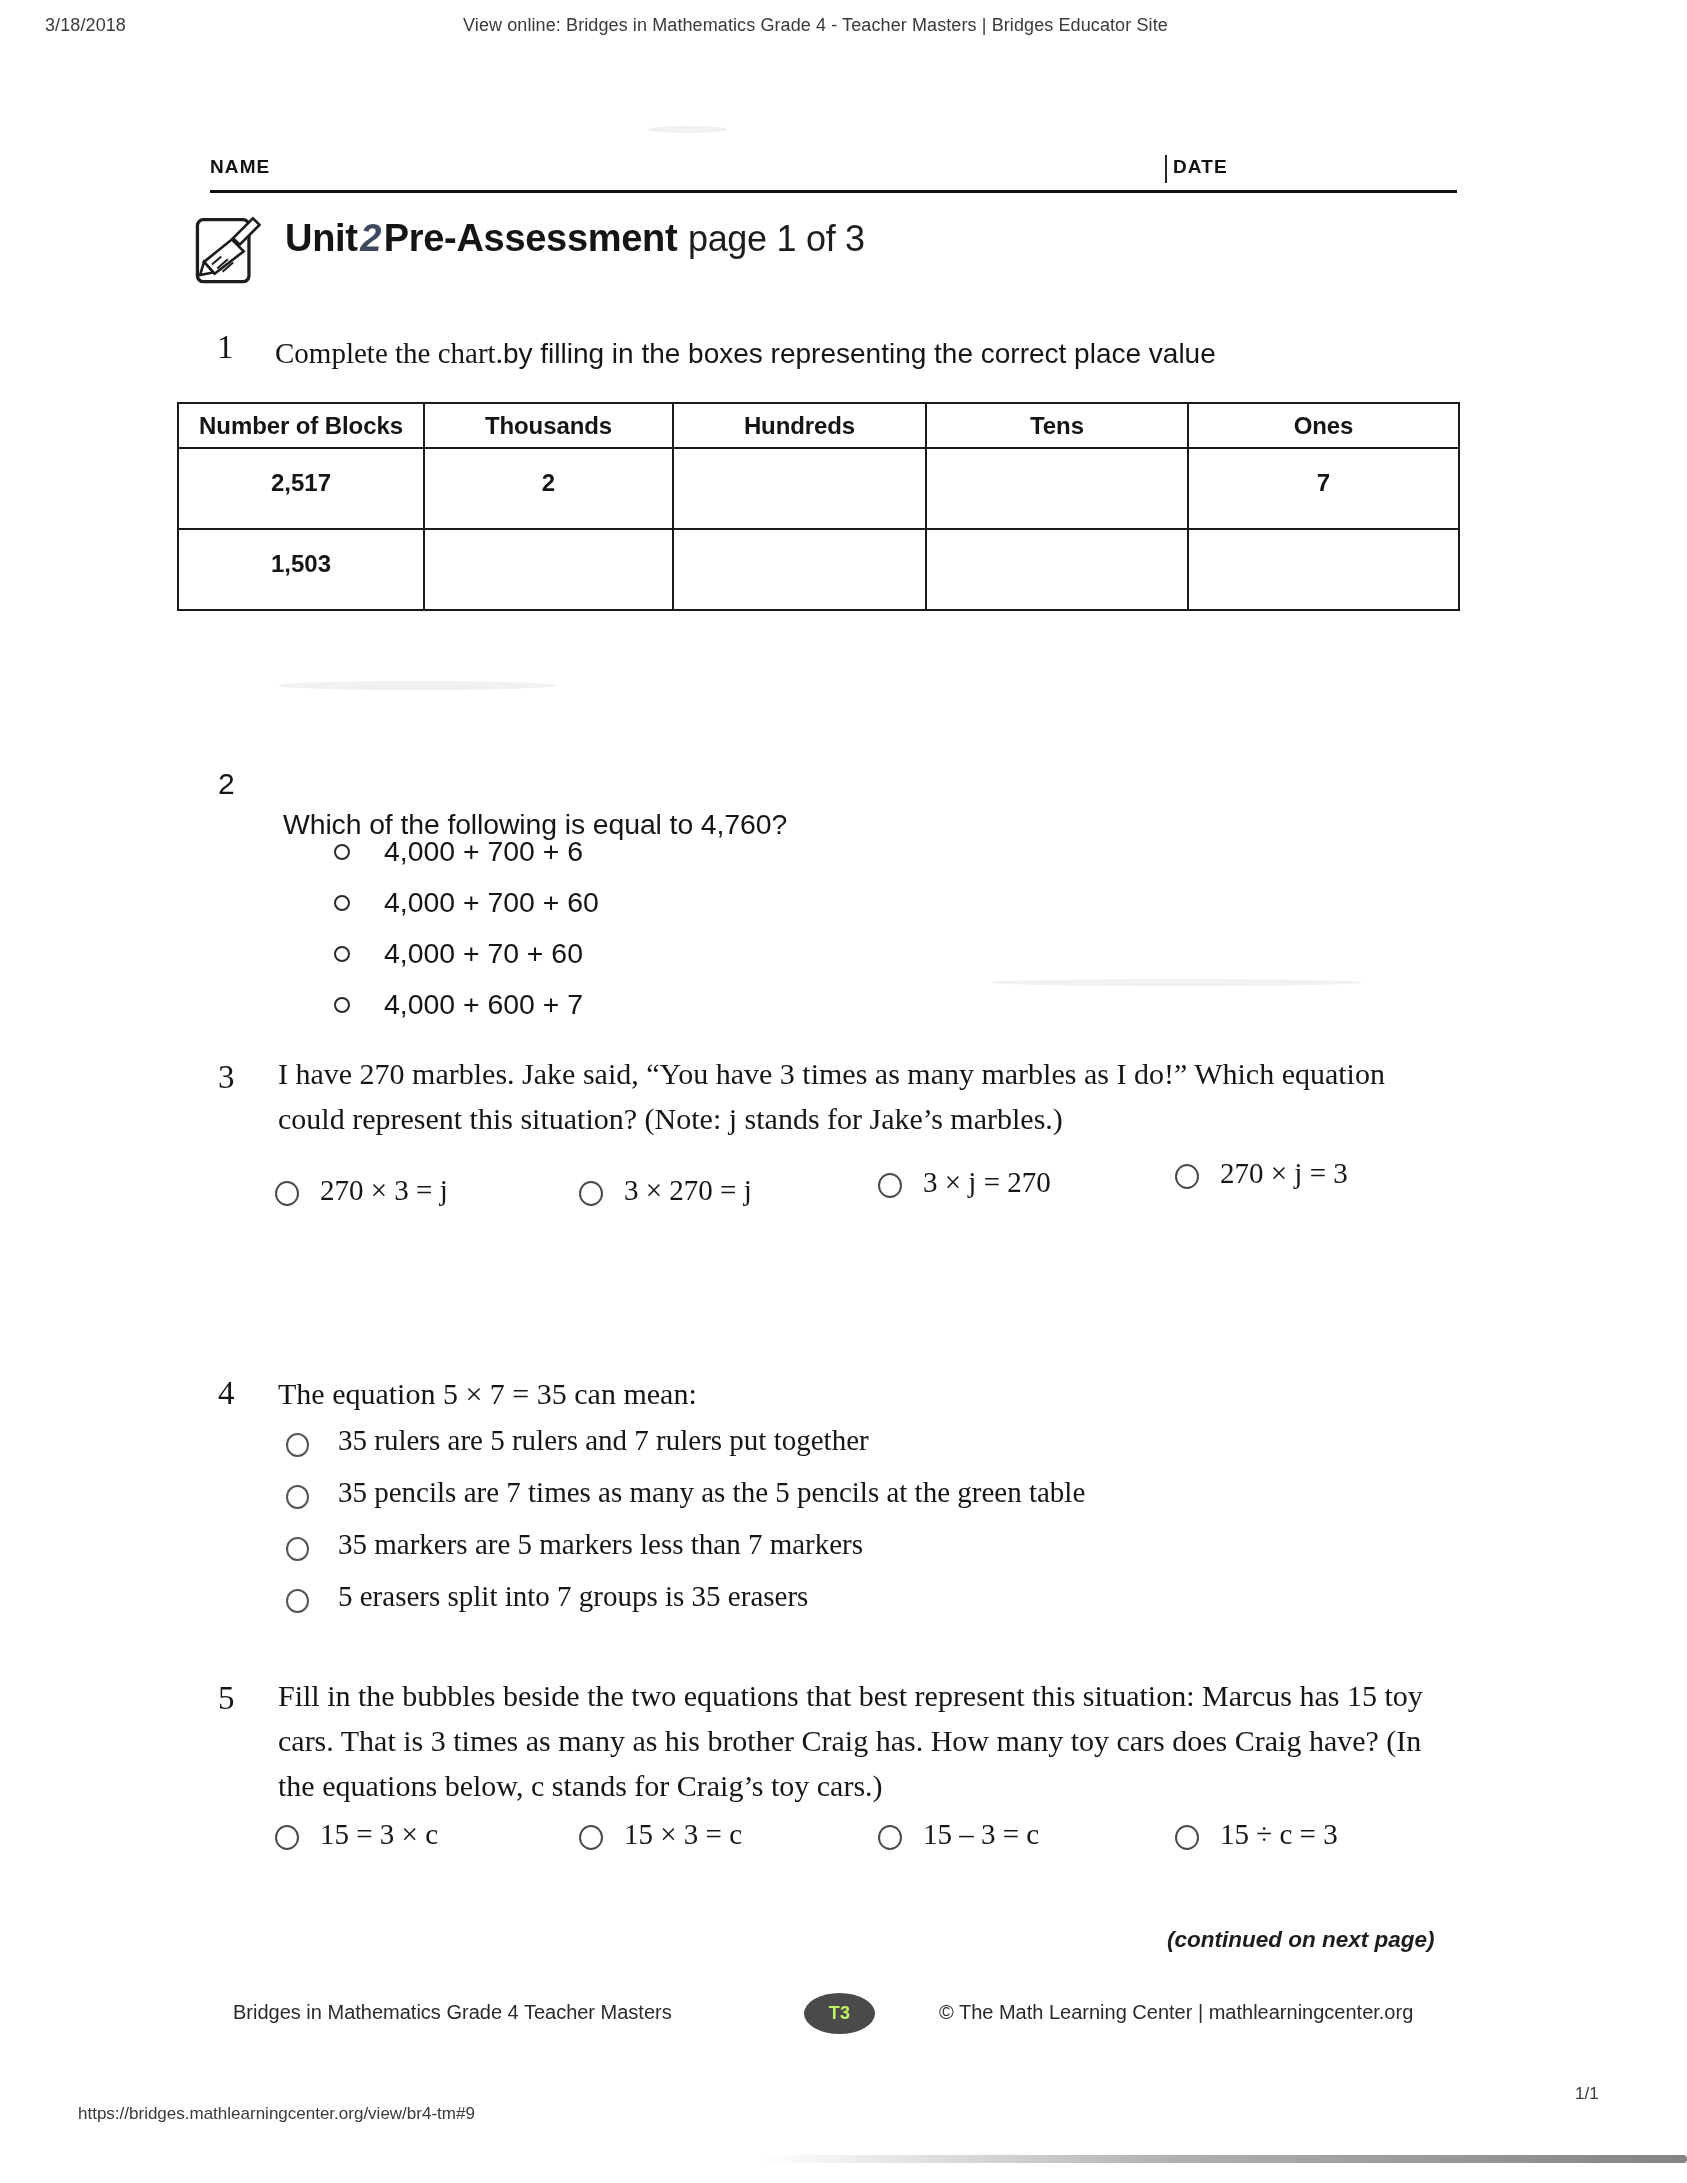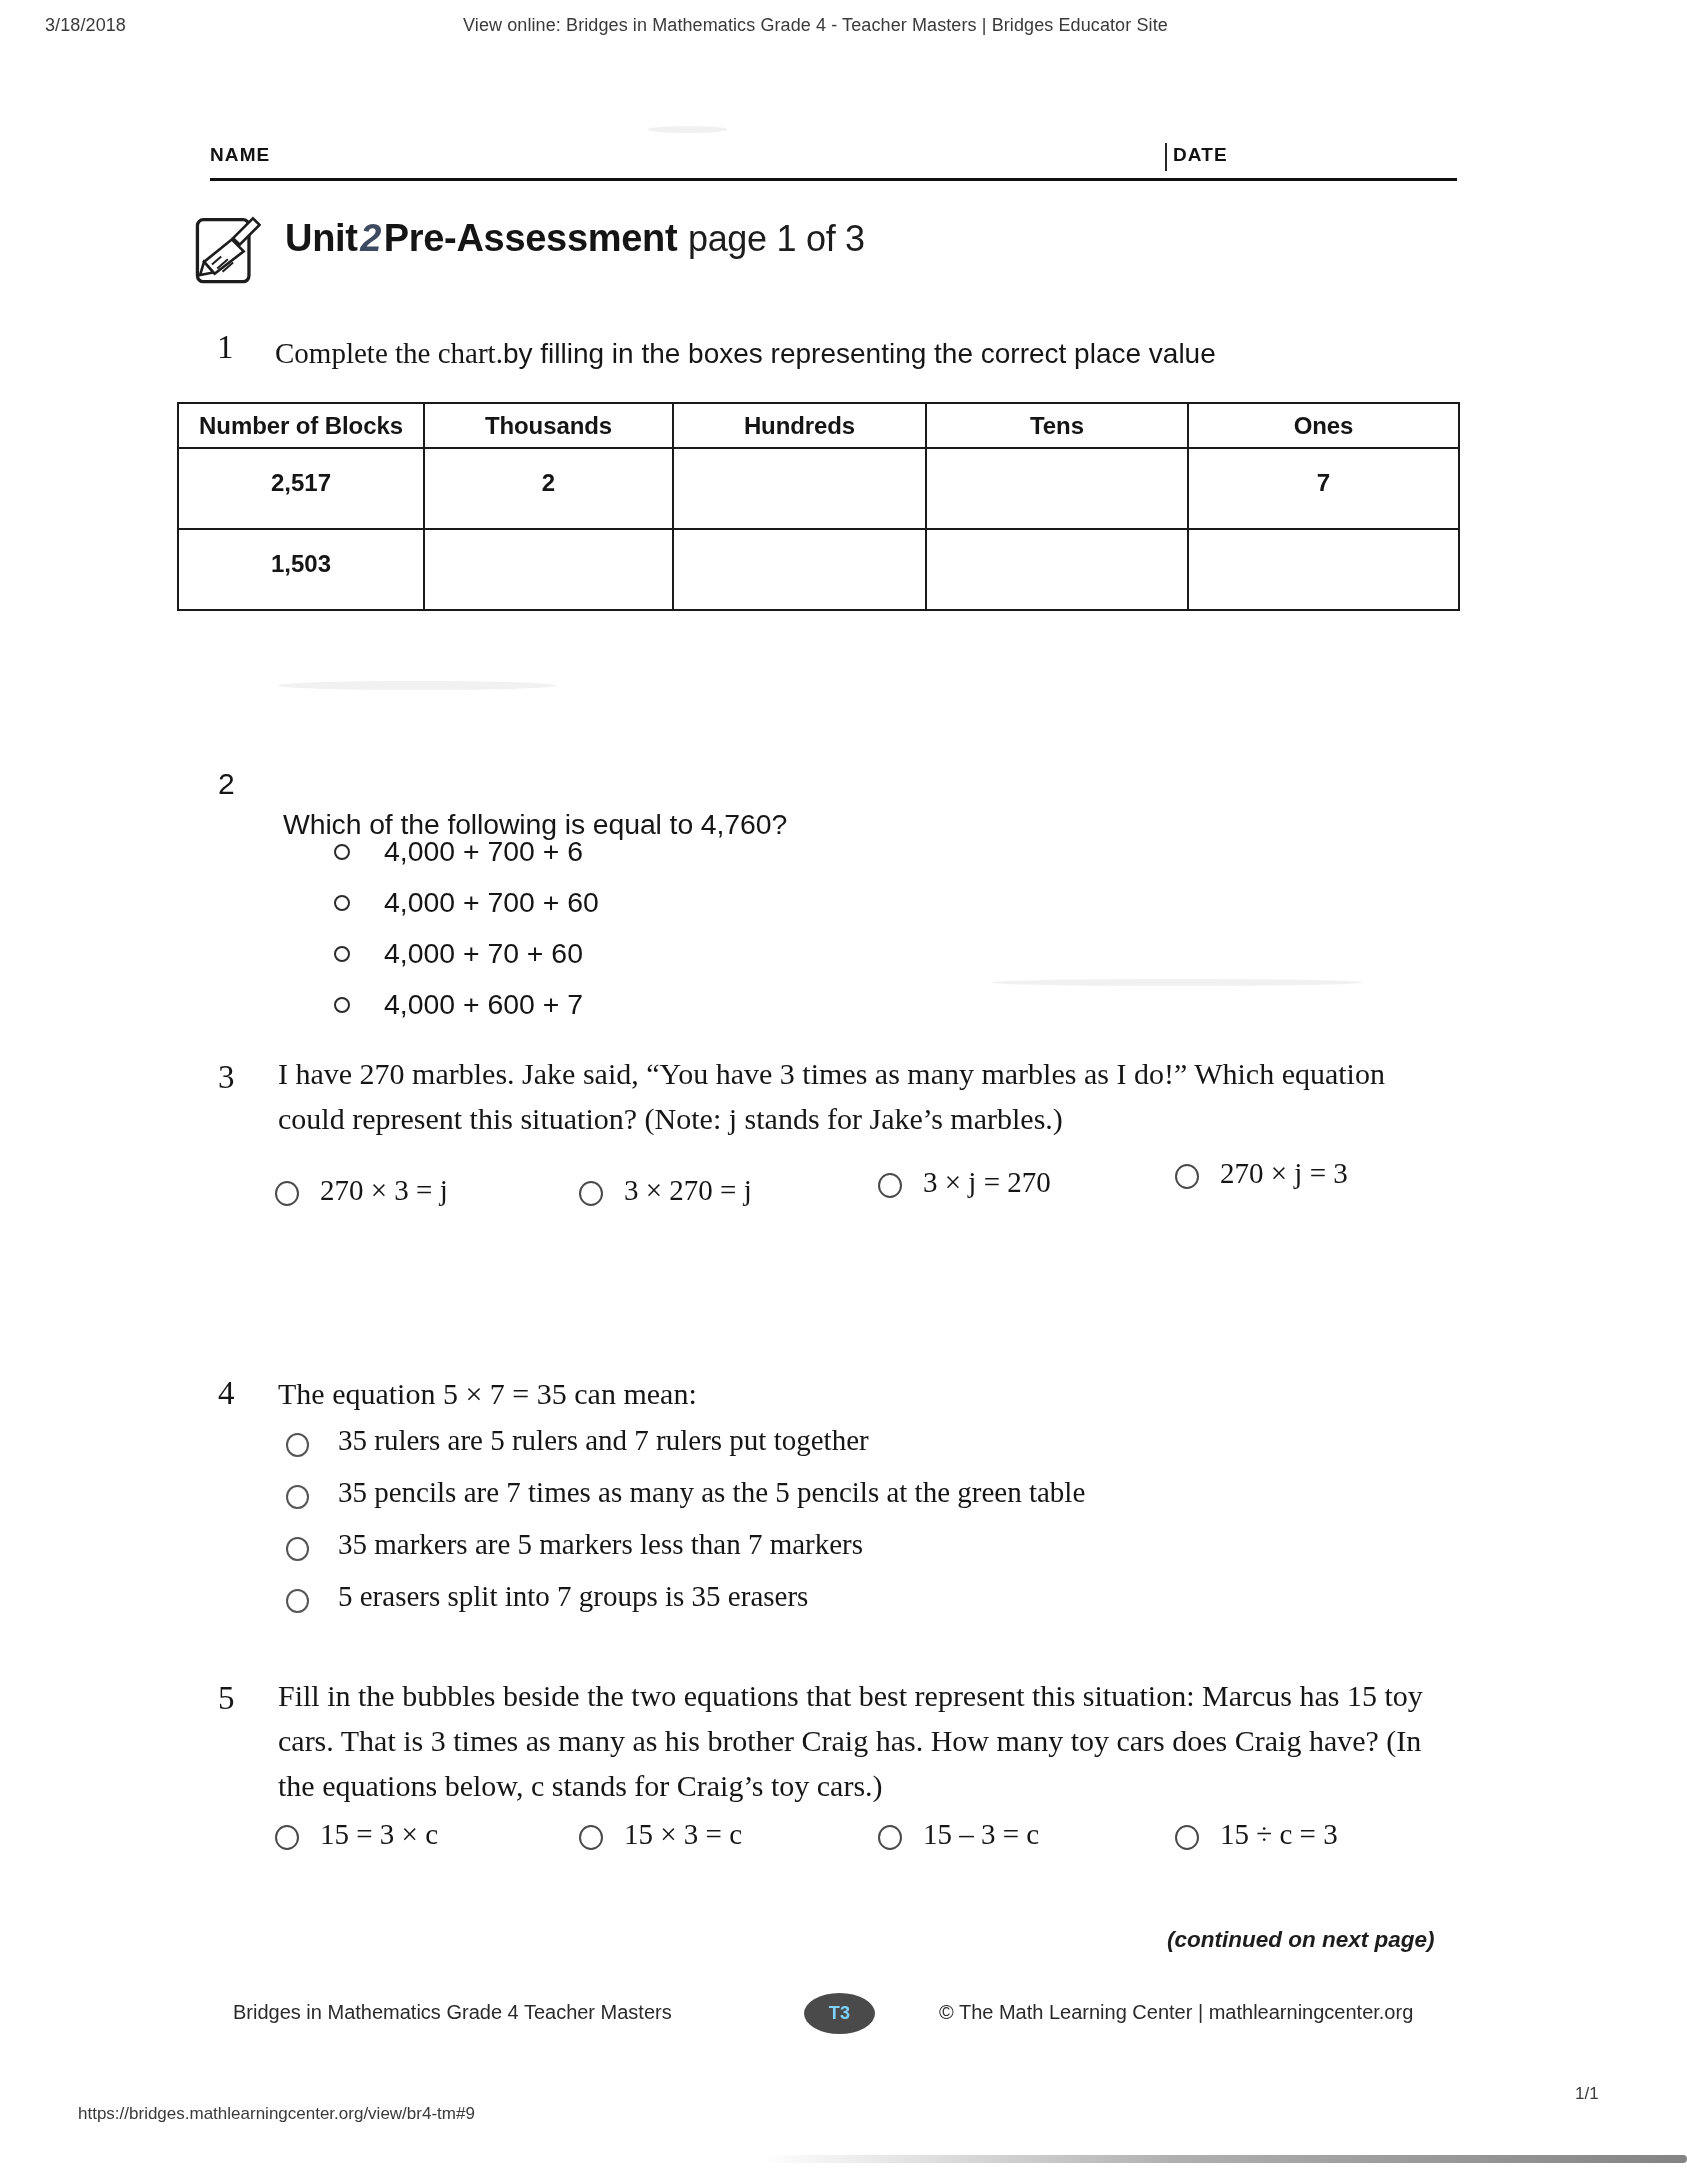--- a/index.html
+++ b/index.html
@@ -59,21 +59,21 @@
     left: 0;
     top: 0;
     width: 1687px;
     height: 2183px;
   }
 
   
   .namedate {
     position: absolute;
     left: 210px;
-    top: 144px;
+    top: 156px;
     width: 1247px;
     height: 40px;
     text-align: center;
   }
   .namedate .lbl {
     position: absolute;
     top: 0;
     font-size: 19px;
     font-weight: 600;
     letter-spacing: 1.1px;
@@ -331,21 +331,21 @@
     color: #2a2a2a;
   }
   .sheet-footer .t3-badge {
     position: absolute;
     left: 804px;
     top: -5.3px;
     width: 71px;
     height: 41px;
     border-radius: 50%;
     background: #4a4a4a;
-    color: #7dd3fc;
+    color: #bef264;
     font-size: 18px;
     font-weight: 700;
     display: flex;
     align-items: center;
     justify-content: center;
     letter-spacing: 0.3px;
   }
   .sheet-footer .ft-right {
     position: absolute;
     left: 939px;

